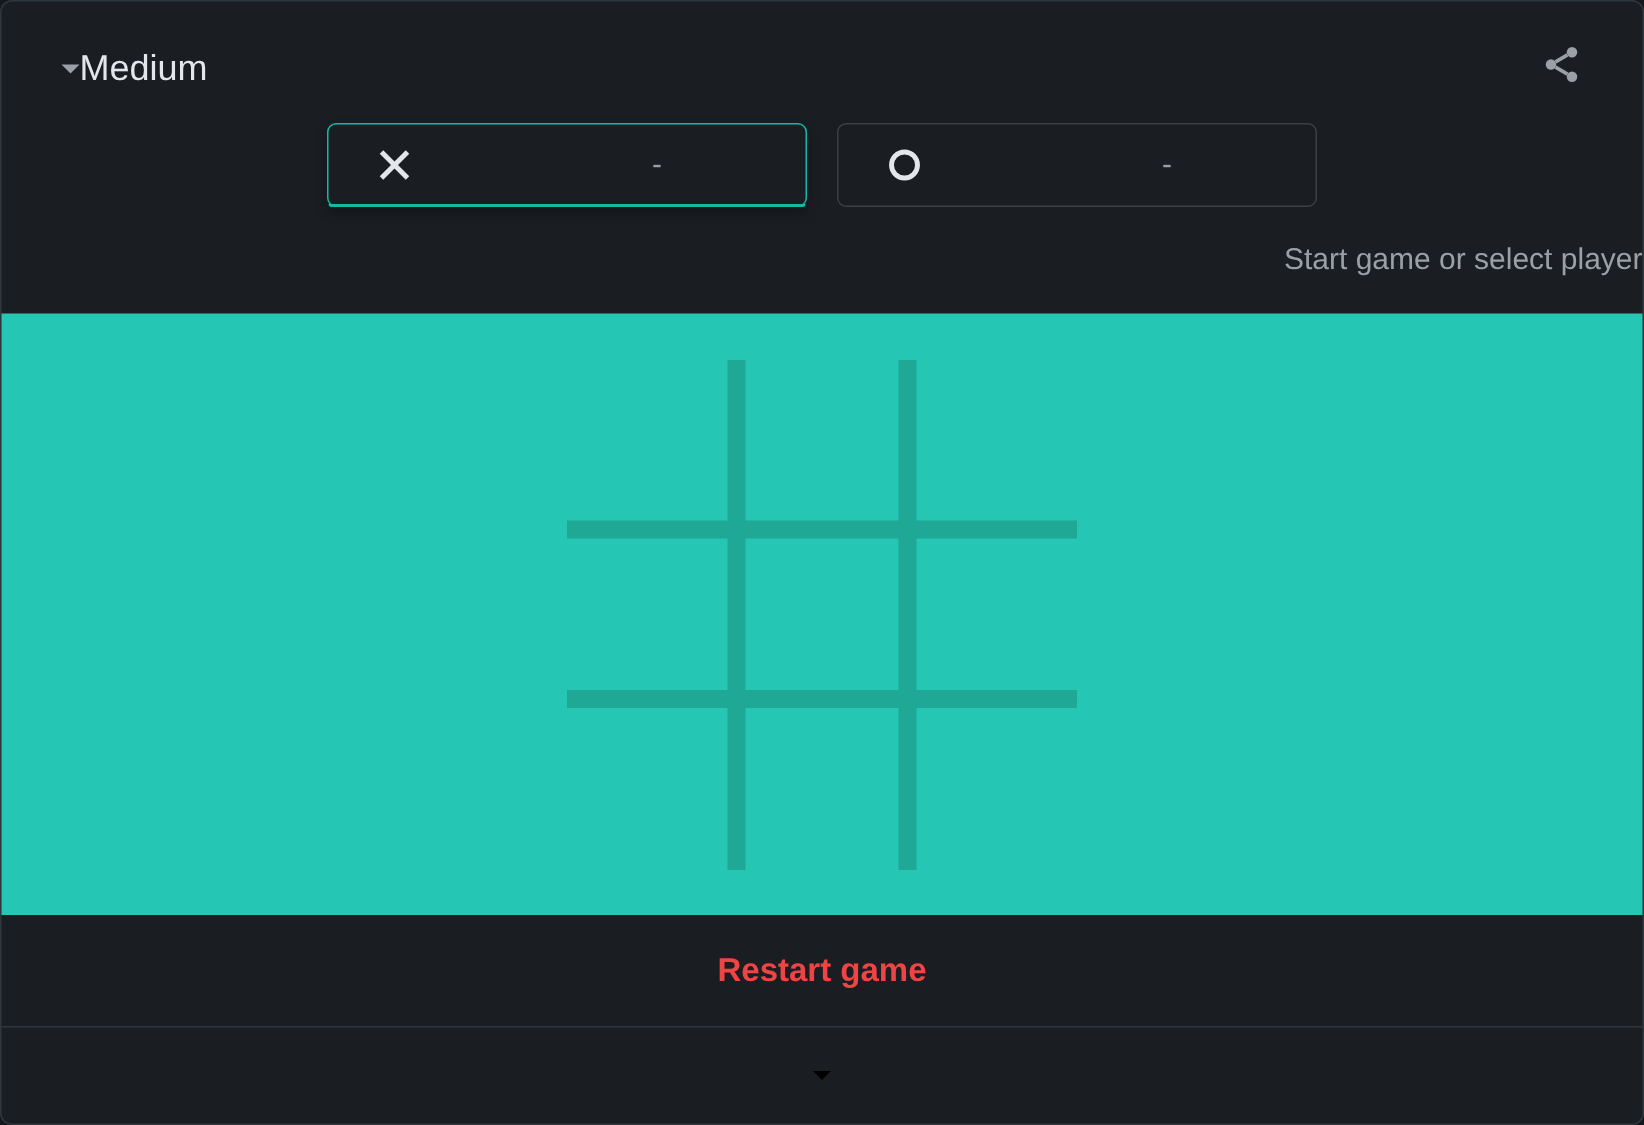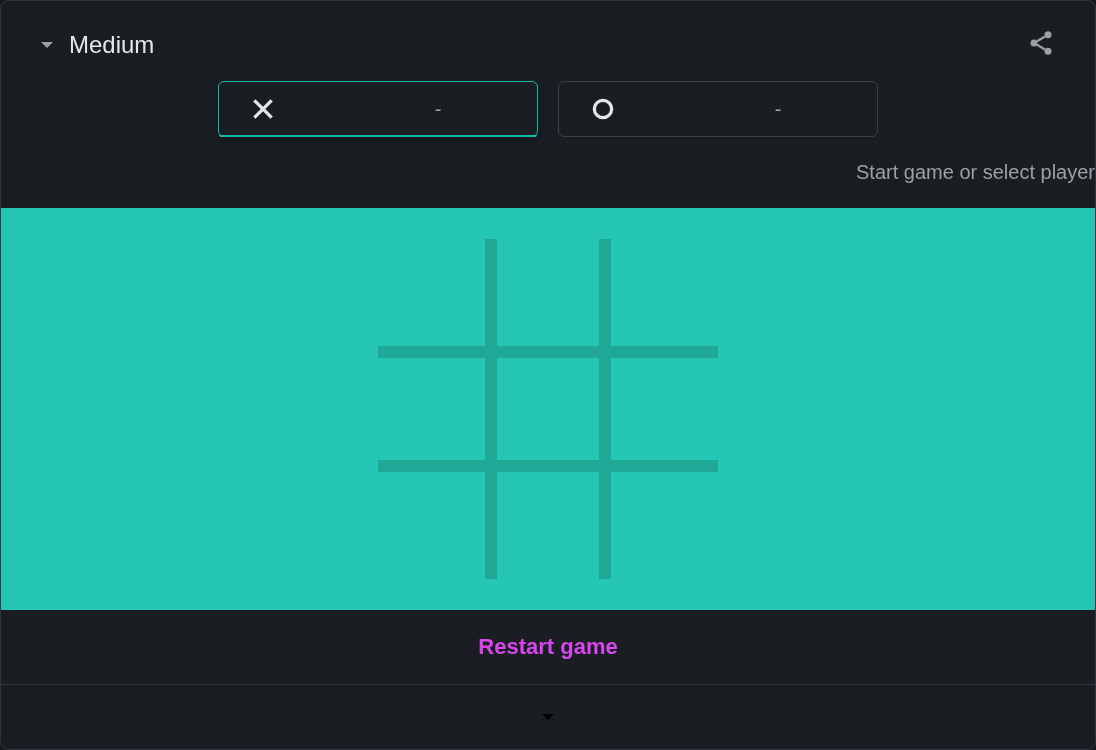--- a/index.html
+++ b/index.html
@@ -25,21 +25,20 @@
     }
     .header {
       display: flex;
       align-items: center;
       justify-content: space-between;
       padding: 28px 40px 20px 40px;
     }
     .difficulty {
       display: flex;
       align-items: center;
-      gap: 16px;
       cursor: pointer;
     }
     .dropdown-arrow {
       width: 0;
       height: 0;
       border-left: 6px solid transparent;
       border-right: 6px solid transparent;
       border-top: 6px solid #9aa0a6;
     }
     .difficulty-label {
@@ -157,21 +156,21 @@
       width: 100%;
       transform: translateY(-50%);
     }
     .cell {
       cursor: pointer;
       z-index: 1;
     }
     .restart-button {
       text-align: center;
       padding: 24px 0;
-      color: #d946ef;
+      color: #ef4444;
       font-size: 22px;
       font-weight: 600;
       cursor: pointer;
       border-bottom: 1px solid #30363d;
     }
     .expand-section {
       display: flex;
       align-items: center;
       justify-content: center;
       padding: 20px 0;

